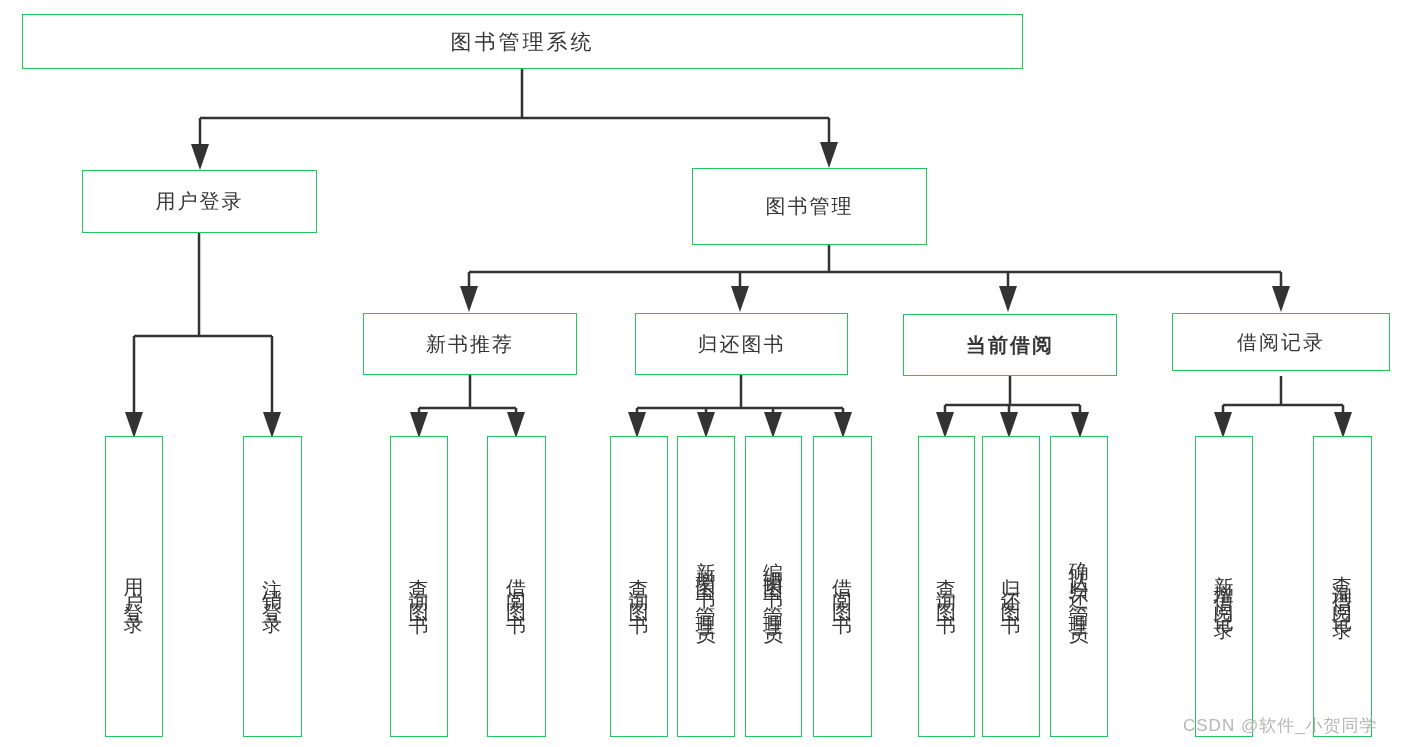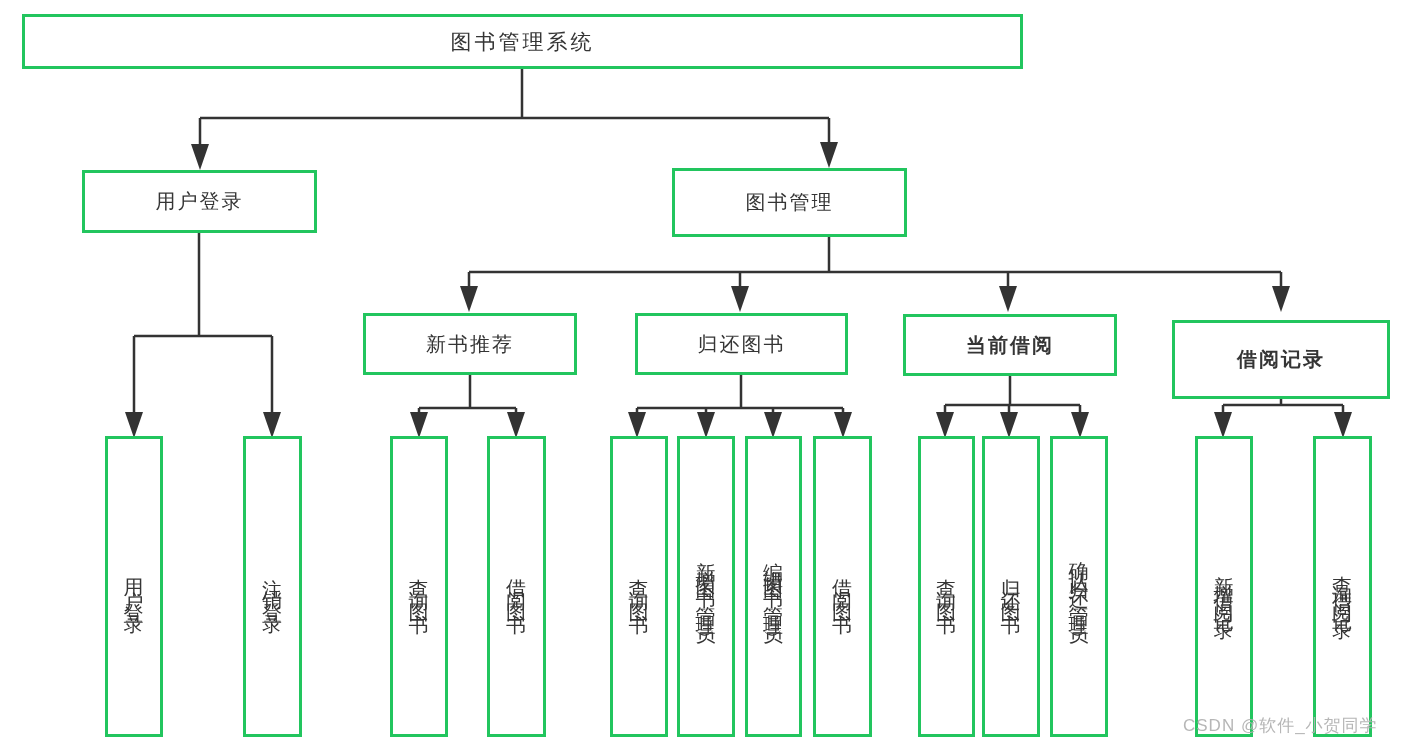--- a/index.html
+++ b/index.html
@@ -7,21 +7,21 @@
     position:relative;
     width:1405px;height:747px;
     background:#ffffff;
     font-family:"Liberation Sans","DejaVu Sans",sans-serif;
     overflow:hidden;
   }
   #wires{position:absolute;left:0;top:0;z-index:1;}
   .node{
     position:absolute;
     box-sizing:border-box;
-    border:3px solid #22c55e;
+    border:1px solid #22c55e;
     background:#ffffff;
     color:#353535;
     display:flex;
     align-items:center;
     justify-content:center;
     z-index:2;
   }
   .h-node{font-size:20px;letter-spacing:2px;white-space:nowrap;}
   .root-node{font-size:21px;letter-spacing:3px;}
   .v-node{
@@ -87,34 +87,34 @@
     </g>
   </svg>
 
   <div class="node h-node root-node" style="left:22px;top:14px;width:1001px;height:55px;">
     <span>图书管理系统</span>
   </div>
 
   <div class="node h-node" style="left:82px;top:170px;width:235px;height:63px;">
     <span>用户登录</span>
   </div>
-  <div class="node h-node" style="left:672px;top:168px;width:235px;height:69px;">
+  <div class="node h-node" style="left:692px;top:168px;width:235px;height:77px;">
     <span>图书管理</span>
   </div>
 
   <div class="node h-node" style="left:363px;top:313px;width:214px;height:62px;">
     <span>新书推荐</span>
   </div>
   <div class="node h-node" style="left:635px;top:313px;width:213px;height:62px;">
     <span>归还图书</span>
   </div>
   <div class="node h-node" style="left:903px;top:314px;width:214px;height:62px;font-weight:bold;">
     <span>当前借阅</span>
   </div>
-  <div class="node h-node" style="left:1172px;top:320px;width:218px;height:79px;font-weight:bold;">
+  <div class="node h-node" style="left:1172px;top:313px;width:218px;height:58px;">
     <span>借阅记录</span>
   </div>
 
   <div class="node v-node" style="left:105px;top:436px;width:58px;height:301px;">
     <span>用户登录</span>
   </div>
   <div class="node v-node" style="left:243px;top:436px;width:59px;height:301px;">
     <span>注销登录</span>
   </div>
 

